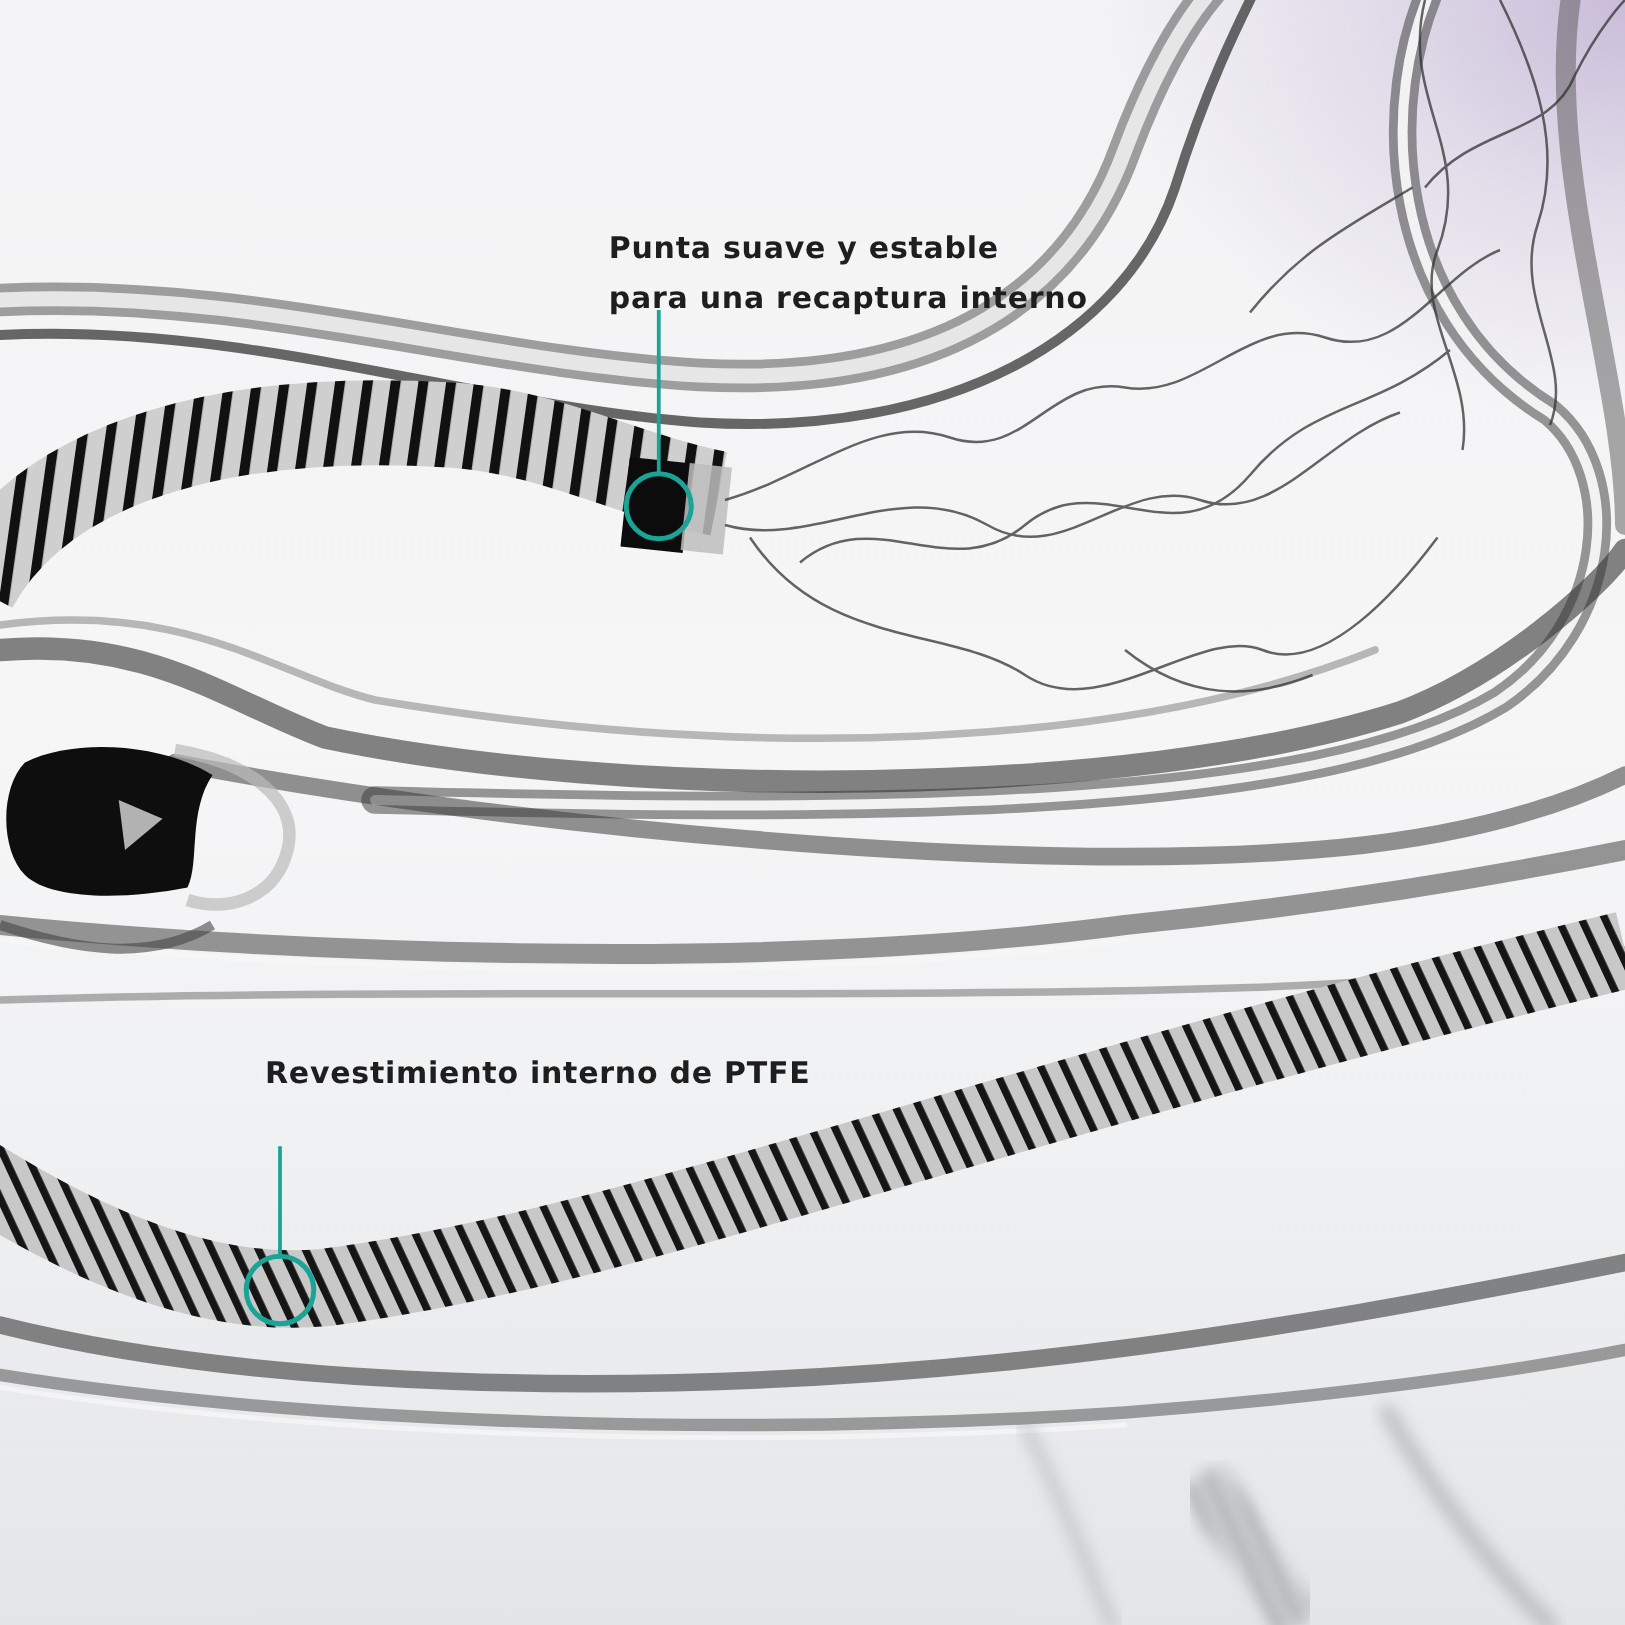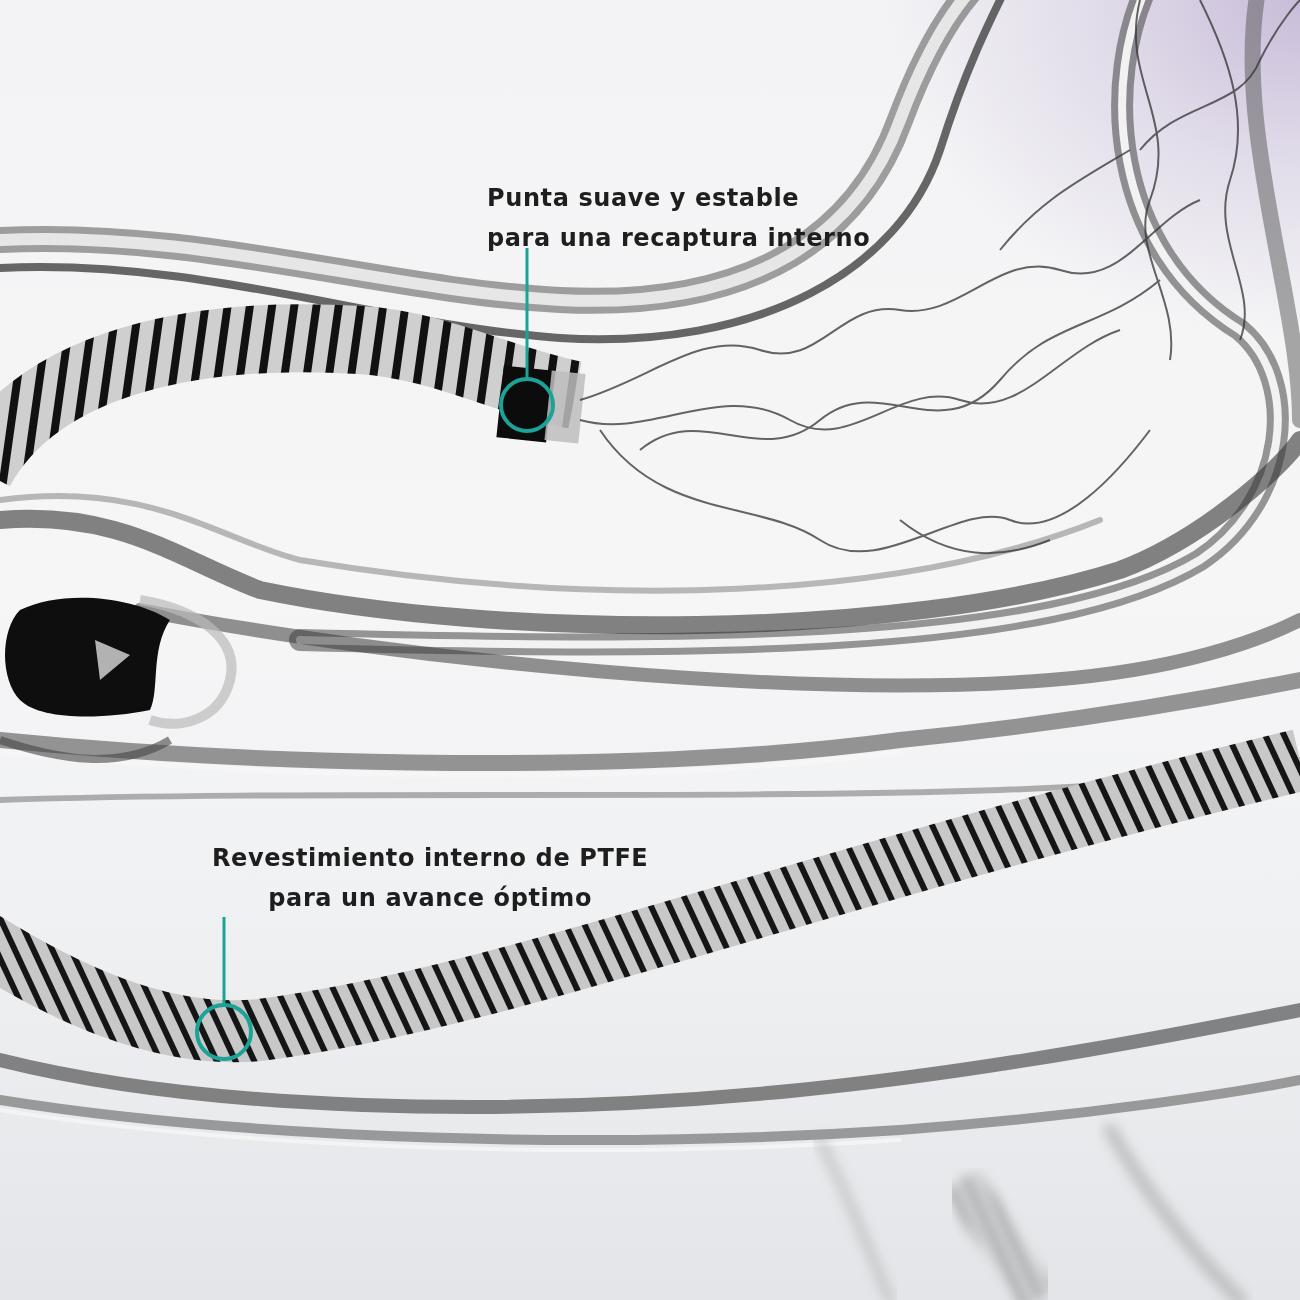--- a/index.html
+++ b/index.html
@@ -8,21 +8,21 @@
   .scene{position:absolute;left:0;top:0;width:1300px;height:1300px;}
   .bg{position:absolute;inset:0;
       background:
         radial-gradient(ellipse 520px 420px at 1300px 0px, #c9bcd9 0%, rgba(214,206,226,0.6) 40%, rgba(230,228,236,0) 80%),
         linear-gradient(180deg,#f3f3f5 0%,#f6f6f7 45%,#f0f1f3 70%,#e3e5e8 100%);}
   svg.art{position:absolute;left:0;top:0;}
   .callout-text{position:absolute;color:#1e1e1e;font-weight:bold;font-size:24px;
        line-height:40px;letter-spacing:0.6px;white-space:nowrap;}
   .callout-text span{display:block;}
   #callout-top{left:487px;top:158px;margin-top:20px;}
-  #callout-bottom{left:212px;top:838px;text-align:center;}
+  #callout-bottom{left:212px;top:838px;}
 </style>
 </head>
 <body>
 
 <div class="scene">
   <div class="bg"></div>
 
   <svg class="art" width="1300" height="1300" viewBox="0 0 1300 1300">
     <defs>
       <pattern id="coil" patternUnits="userSpaceOnUse" width="22" height="40" patternTransform="rotate(8)">
@@ -101,15 +101,14 @@
     </g>
   </svg>
 
   <div class="callout-text" id="callout-top">
     <span>Punta suave y estable</span>
     <span>para una recaptura interno</span>
   </div>
 
   <div class="callout-text" id="callout-bottom">
     <span>Revestimiento interno de PTFE</span>
-    <span>para un avance óptimo</span>
   </div>
 </div>
 
 </body></html>

